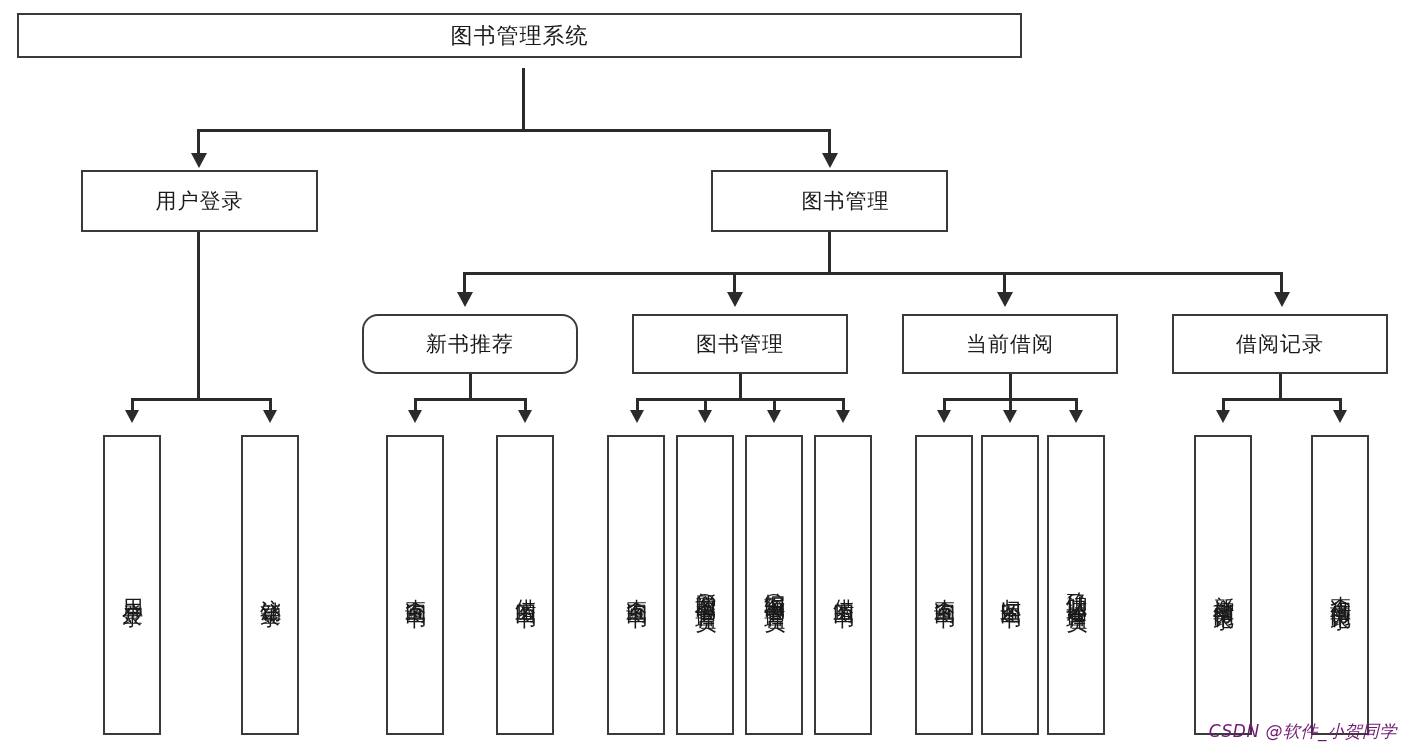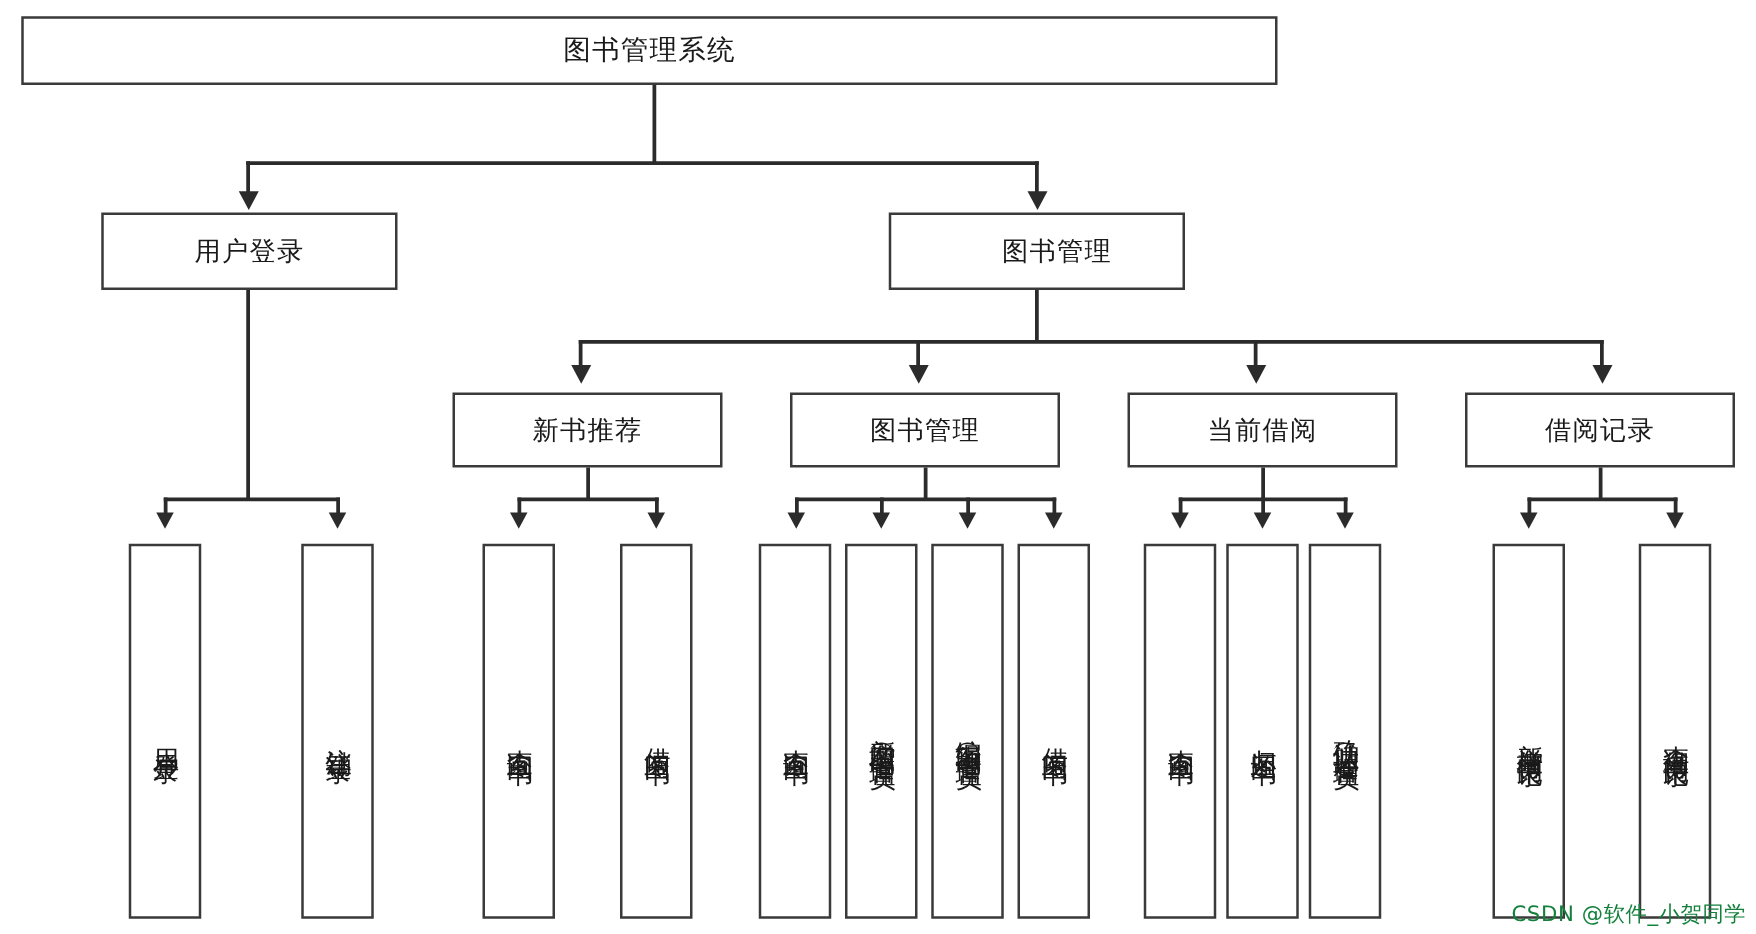--- a/index.html
+++ b/index.html
@@ -71,32 +71,33 @@
     border-left:7px solid transparent;
     border-right:7px solid transparent;
     border-top:13px solid #2b2b2b;
   }
   
   #watermark{
     position:absolute;
     right:8px;
     bottom:4px;
     font-size:17px;
-    color:#15803d;
+    color:#701a75;
     letter-spacing:0.5px;
     white-space:nowrap;
     user-select:none;
+    font-style:italic;
   }
 </style>
 </head>
 <body>
 
 <div id="canvas">
 
-  <div class="node root" style="left:17px; top:13px; width:1005px; height:55px;">
+  <div class="node root" style="left:17px; top:13px; width:1005px; height:45px;">
     <span class="label">图书管理系统</span>
   </div>
 
   <div class="vline" style="left:522px; top:68px; height:62px;"></div>
 
   <div class="hline" style="left:197px; top:129px; width:634px;"></div>
 
   <div class="vline" style="left:197px; top:129px; height:26px;"></div>
   <div class="arrow" style="left:191px; top:153px;"></div>
 
@@ -126,21 +127,21 @@
 
   <div class="vline" style="left:733px; top:272px; height:21px;"></div>
   <div class="arrow" style="left:727px; top:292px;"></div>
 
   <div class="vline" style="left:1003px; top:272px; height:21px;"></div>
   <div class="arrow" style="left:997px; top:292px;"></div>
 
   <div class="vline" style="left:1280px; top:272px; height:21px;"></div>
   <div class="arrow" style="left:1274px; top:292px;"></div>
 
-  <div class="node" style="left:362px; top:314px; width:216px; height:60px;">
+  <div class="node" style="left:362px; top:314px; width:216px; height:60px;border-radius:16px;">
     <span class="label">新书推荐</span>
   </div>
   <div class="node" style="left:632px; top:314px; width:216px; height:60px;">
     <span class="label">图书管理</span>
   </div>
   <div class="node" style="left:1172px; top:314px; width:216px; height:60px;">
     <span class="label">借阅记录</span>
   </div>
   <div class="node" style="left:902px; top:314px; width:216px; height:60px;">
     <span class="label">当前借阅</span>

